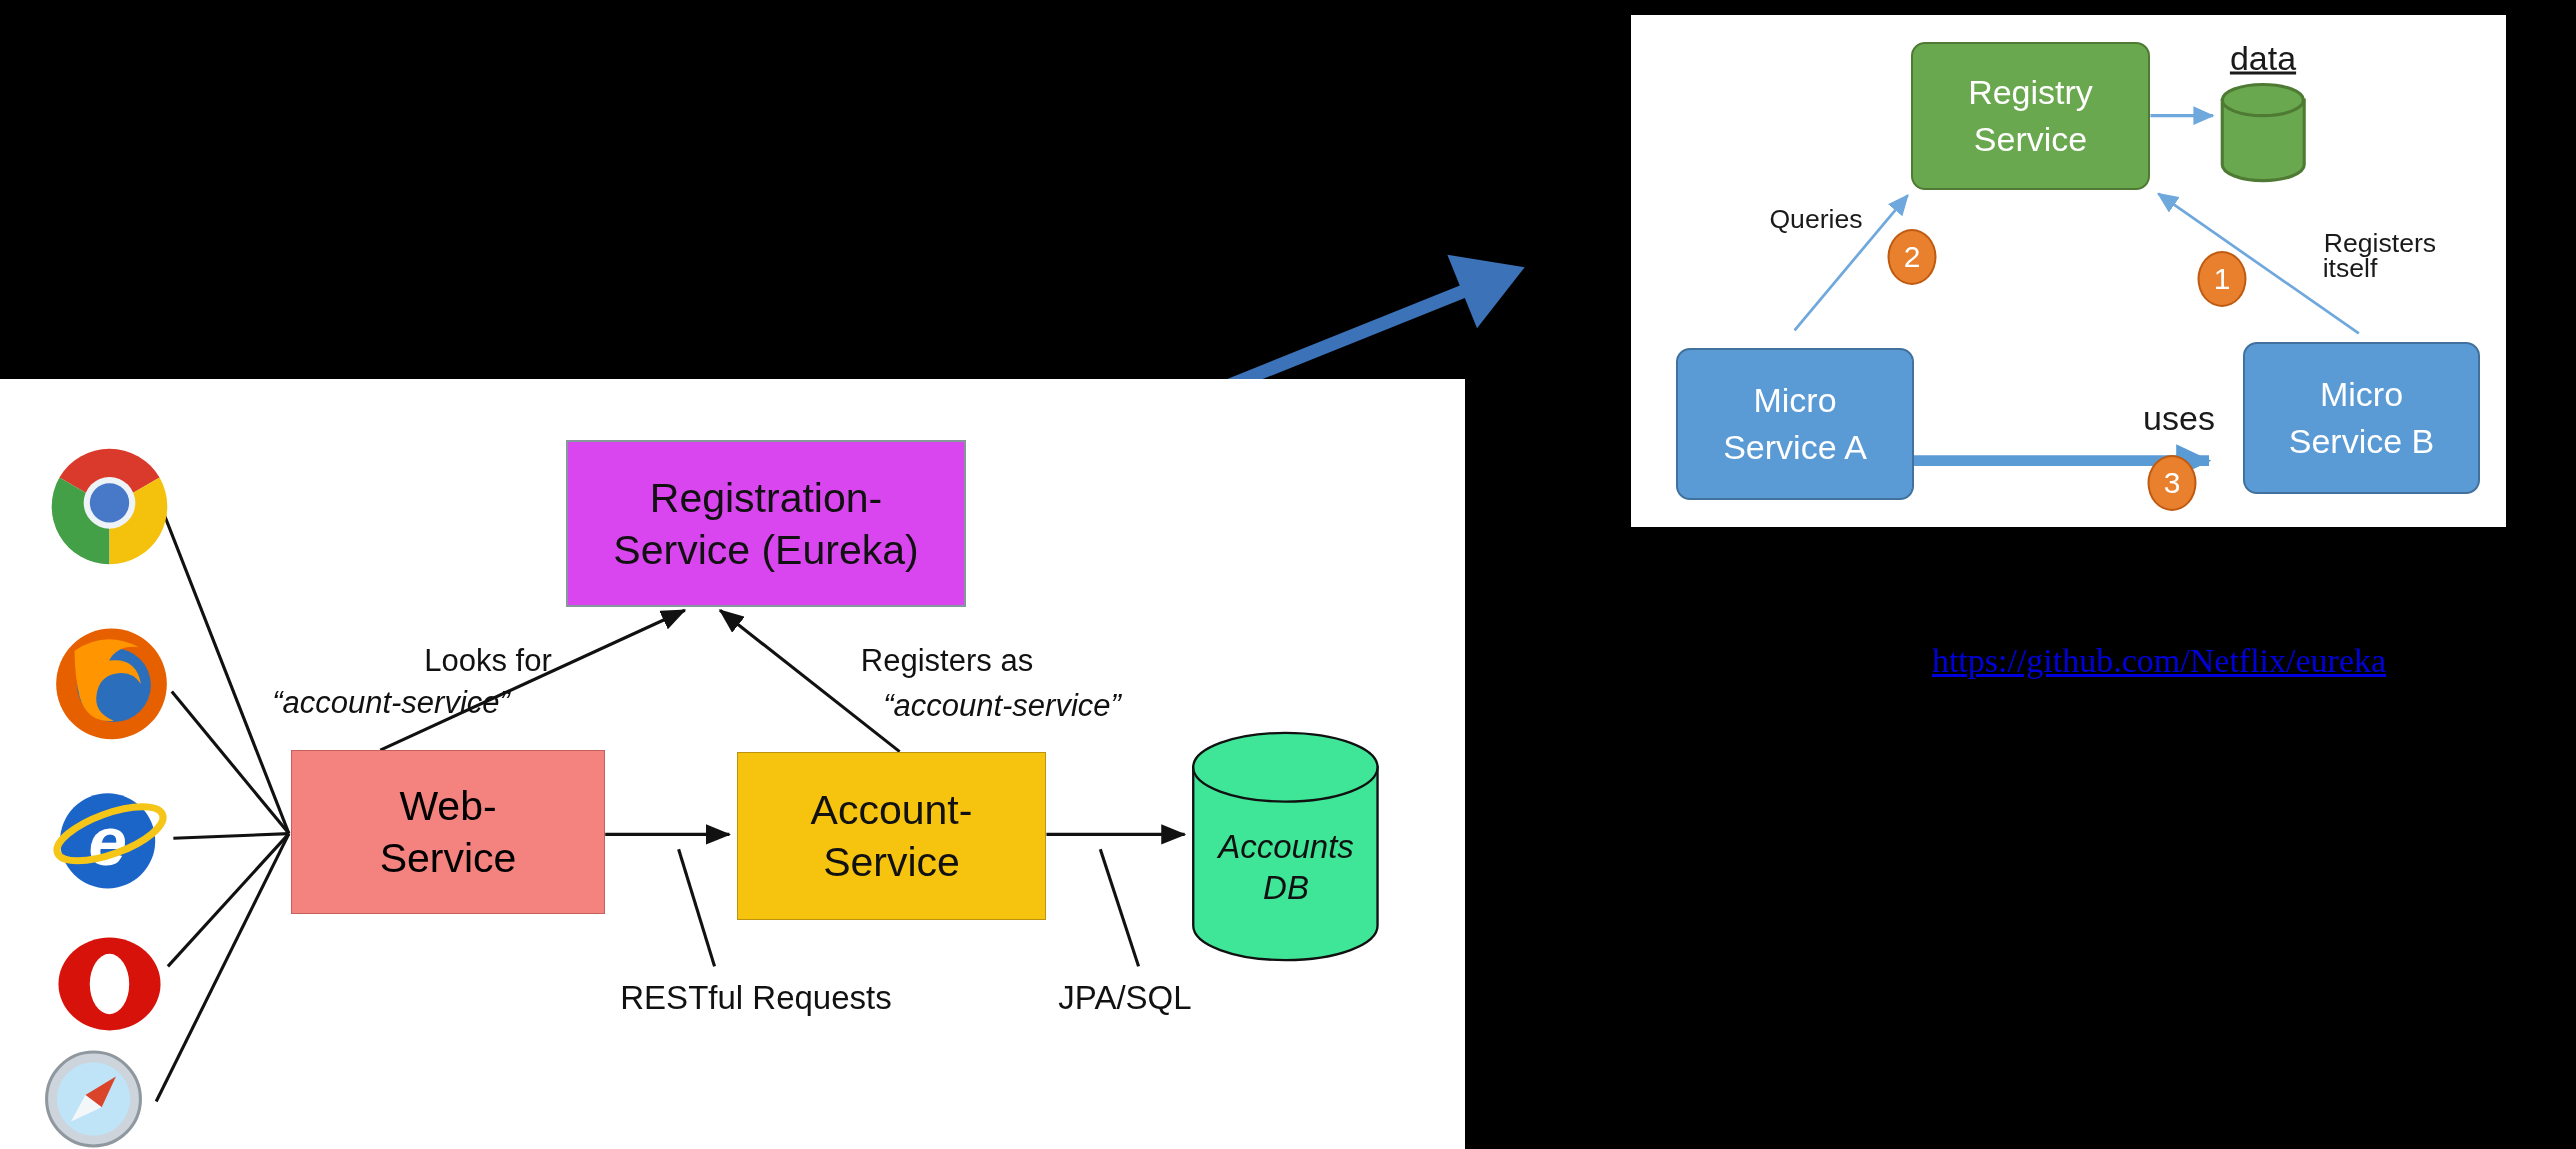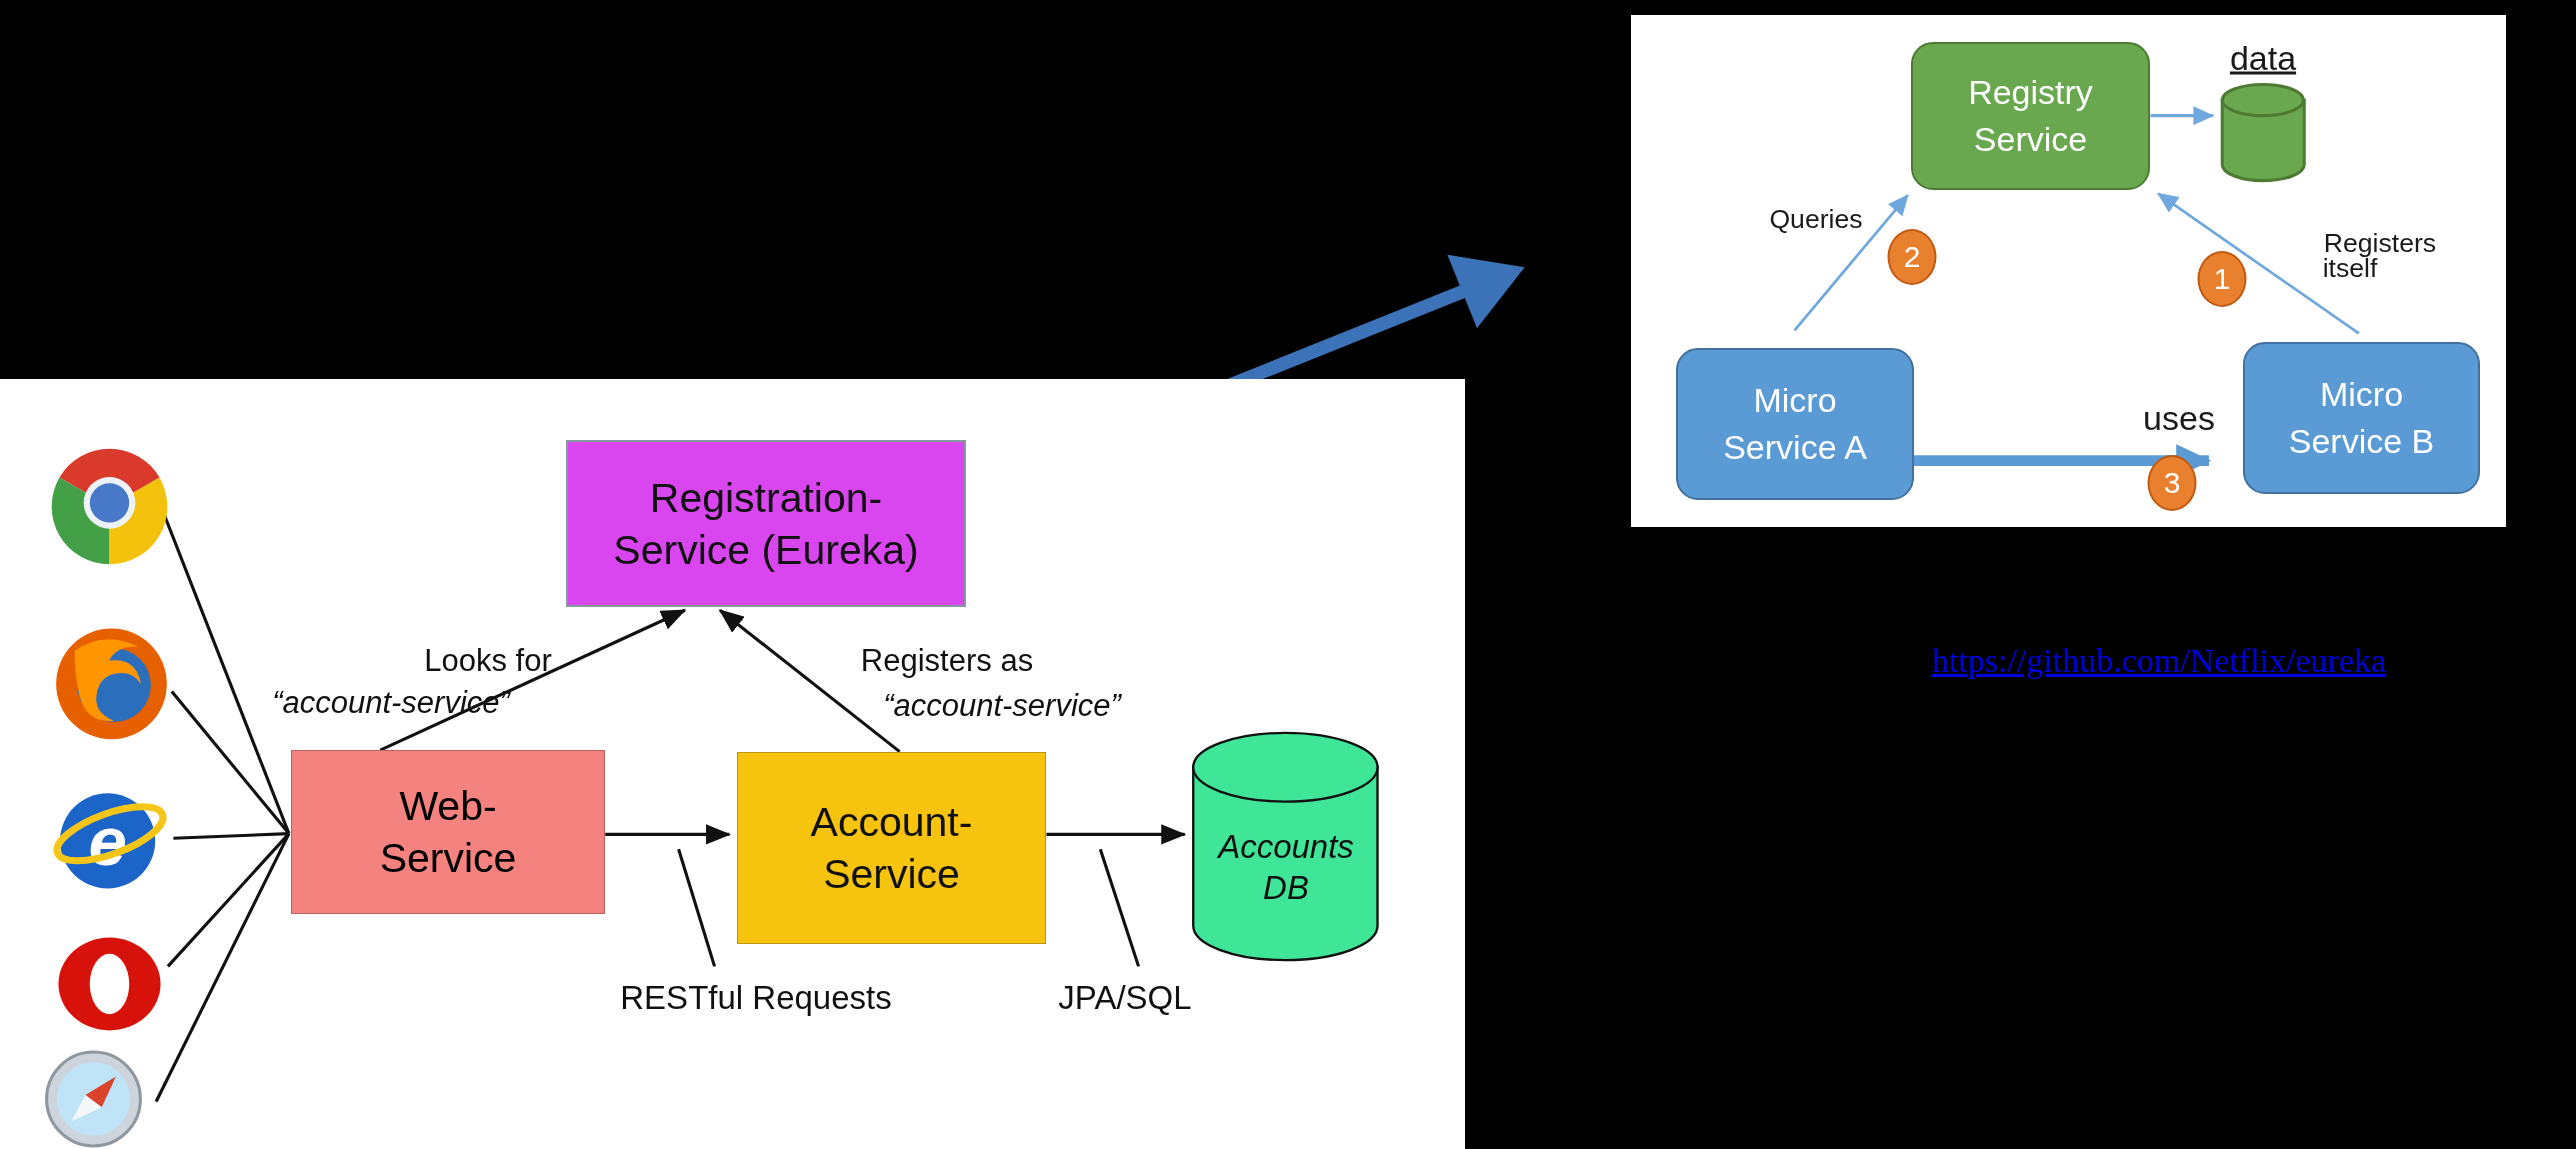--- a/index.html
+++ b/index.html
@@ -8,29 +8,29 @@
   .panel{position:absolute;background:#fff;}
   #left-panel{left:0;top:379px;width:1465px;height:771px;}
   #right-panel{left:1631px;top:15px;width:875px;height:512px;}
   .box{position:absolute;display:flex;flex-direction:column;justify-content:center;
        align-items:center;text-align:center;box-sizing:border-box;}
   
   .reg-box{left:548px;top:61px;width:400px;height:167px;background:#d946ef;
            border:2.3px solid #85989c;color:#111;font-size:41px;line-height:52px;margin-left:18px;}
   .web-box{left:291px;top:371px;width:314px;height:164px;background:#f4827e;
            border:1.6px solid #c2605b;color:#000000;font-size:41px;line-height:52px;}
-  .acct-box{left:737px;top:373px;width:309px;height:192px;background:#f6c30f;
+  .acct-box{left:737px;top:373px;width:309px;height:168px;background:#f6c30f;
            border:1.6px solid #bd9410;color:#111;font-size:41px;line-height:52px;}
   .lbl{position:absolute;color:#111;white-space:nowrap;transform:translate(-50%,-50%);}
   .lbl.small{font-size:31px;}
   .lbl.italic{font-style:italic;margin-top:8px;}
   .db-text{position:absolute;left:1286px;top:488px;transform:translate(-50%,-50%);
            text-align:center;font-style:italic;font-size:33px;line-height:41px;color:#111;}
   
-  .rnd{border-radius:22px;color:#fff;font-size:34px;line-height:47px;}
+  .rnd{border-radius:14px;color:#fff;font-size:34px;line-height:47px;}
   .registry-box{left:280px;top:26.6px;width:239px;height:148px;background:#6aa84f;border:2.3px solid #4e7a34;}
   .msa-box{left:45px;top:333px;width:238px;height:152px;background:#5b9bd5;border:2.3px solid #41719c;}
   .msb-box{left:612px;top:327px;width:237px;height:152px;background:#5b9bd5;border:2.3px solid #41719c;}
   .rlbl{position:absolute;color:#1a1a1a;font-size:26.6px;transform:translate(-50%,-50%);white-space:nowrap;}
   .uses-lbl{font-size:34px;}
   .data-lbl{font-size:34px;text-decoration:underline;}
   .badge{position:absolute;width:45px;height:52px;border-radius:50%;background:#e8802e;
          border:2.3px solid #c05a11;color:#fff;font-size:30px;display:flex;align-items:center;
          justify-content:center;transform:translate(-50%,-50%);}
   #eureka-link{position:absolute;left:1906px;top:642px;width:506px;text-align:center;

